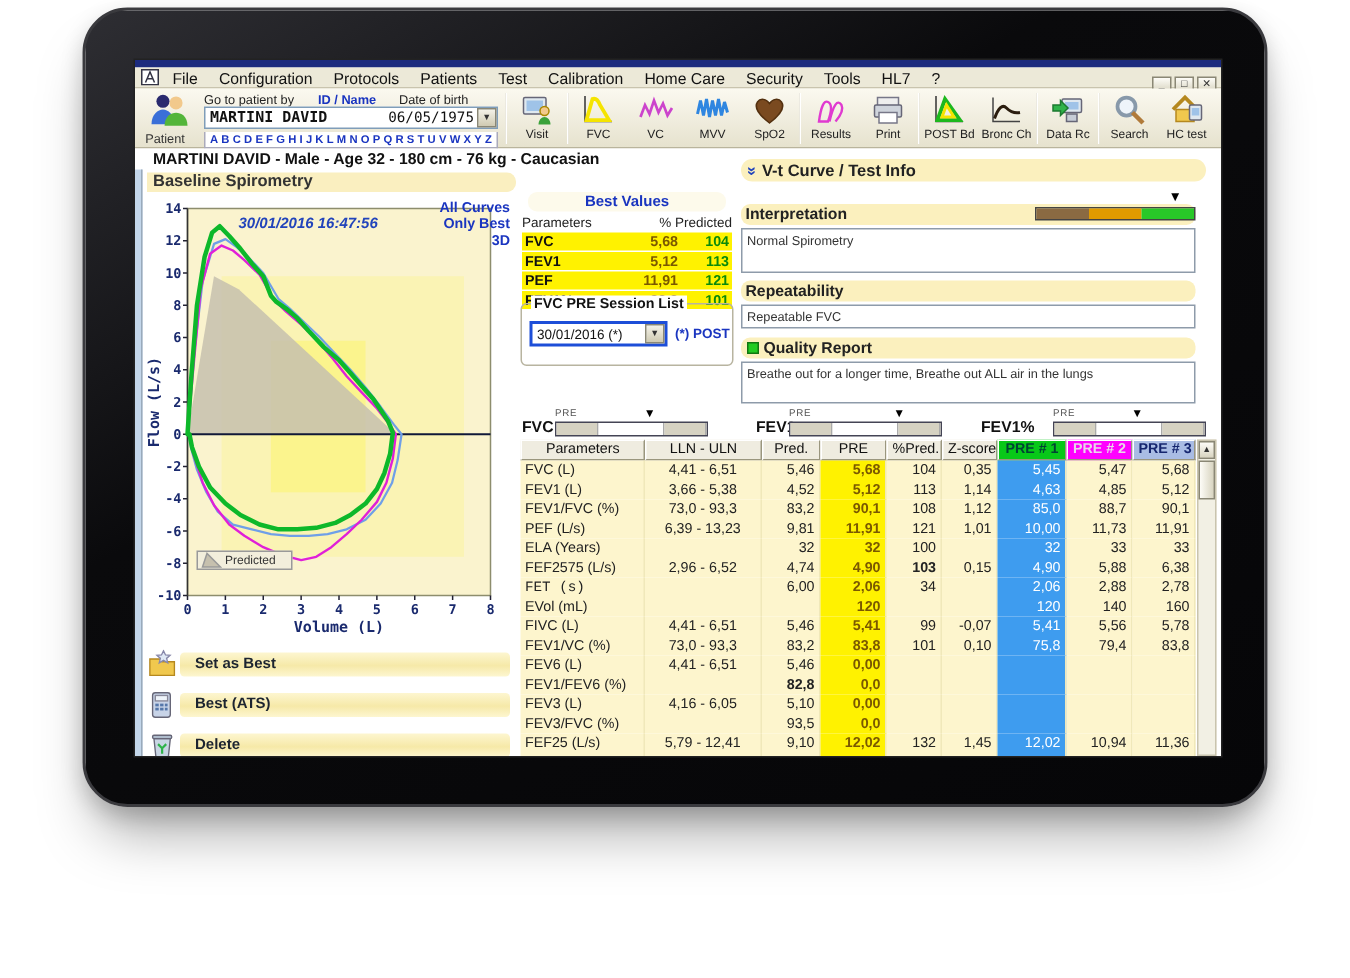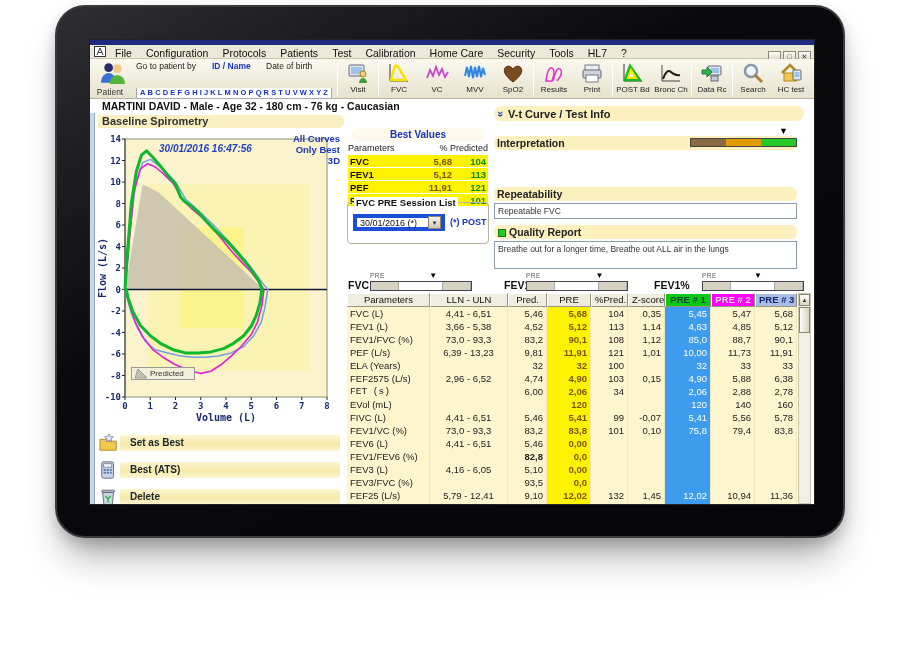--- a/index.html
+++ b/index.html
@@ -54,21 +54,21 @@
   
   .bv-title{position:absolute;left:262px;top:88px;width:132px;height:13px;background:#fdfaeb;border-radius:6px;text-align:center;font-size:10px;font-weight:bold;color:#1a35c0;line-height:13px;}
   .bv-head{position:absolute;left:258px;top:103px;width:140px;height:11px;display:flex;justify-content:space-between;font-size:9px;color:#222;}
   .bv-rows{position:absolute;left:258px;top:115px;width:140px;}
   .bv-row{height:12px;margin-bottom:1px;background:#fff200;display:flex;align-items:center;}
   .bv-row .n{flex:1;font-size:9.5px;font-weight:bold;color:#111;padding-left:2px;}
   .bv-row .v{width:44px;text-align:right;font-size:9.5px;font-weight:bold;color:#7a5800;}
   .bv-row .p{width:36px;text-align:right;font-size:9.5px;font-weight:bold;color:#0a8a0a;padding-right:2px;}
   .session-fs{position:absolute;left:257px;top:162px;width:142px;height:42px;border:1px solid #b8b4a0;border-radius:4px;}
   .session-fs .lg{position:absolute;left:6px;top:-6px;background:#fff;font-size:9.5px;font-weight:bold;color:#111;padding:0 2px;}
-  .xp-select{position:absolute;left:5px;top:11px;width:92px;height:17px;background:#fff;border:4px solid #1d4ed8;display:flex;align-items:center;}
+  .xp-select{position:absolute;left:5px;top:11px;width:92px;height:17px;background:#fff;border:2px solid #1d4ed8;display:flex;align-items:center;}
   .xp-select .val{flex:1;font-size:9px;color:#111;padding-left:3px;white-space:nowrap;}
   .post-lbl{position:absolute;left:102px;top:14px;font-size:9px;font-weight:bold;color:#1a35c0;white-space:nowrap;}
   .conclusion{position:absolute;left:257px;top:212px;width:142px;height:20px;background:#fbf2c4;border-radius:4px;display:flex;align-items:center;}
   .conclusion svg{width:18px;height:18px;flex:none;margin-left:1px;}
   .conclusion span{font-size:9px;font-weight:bold;color:#1a35c0;white-space:nowrap;}
   
   .vt-header{position:absolute;left:404px;top:66px;width:310px;height:15px;background:#fbf0be;border-radius:8px;display:flex;align-items:center;}
   .vt-header .chev{font-size:11px;color:#2244bb;transform:rotate(90deg);display:inline-block;width:14px;text-align:center;font-weight:bold;}
   .vt-header .t{font-size:11px;font-weight:bold;color:#222;}
   .band{position:absolute;left:404px;width:303px;height:14px;background:#fbf0be;border-radius:6px;font-size:10.5px;font-weight:bold;color:#222;line-height:14px;padding-left:3px;}
@@ -129,20 +129,25 @@
           <svg class="pt-ico" width="32" height="24" viewBox="0 0 26 22">
               <circle cx="9" cy="6" r="4" fill="#2a2a6e"></circle>
               <path d="M2 20 c0-6 4-9 7-9 s7 3 7 9 z" fill="#3a6fd8"></path>
               <circle cx="17" cy="7" r="4" fill="#f2c98c"></circle>
               <path d="M10 21 c0-6 4-8 7-8 s7 2 7 8 z" fill="#53b53a"></path>
             </svg>
           <div class="pt-label">Patient</div>
           <span class="tb-lbl" style="left:46px">Go to patient by</span>
           <span class="tb-lbl blue" style="left:122px">ID / Name</span>
           <span class="tb-lbl" style="left:176px">Date of birth</span>
+          <div class="pt-input">
+            <span class="pt-name">MARTINI DAVID</span>
+            <span class="pt-dob">06/05/1975</span>
+            <span class="dd-btn">▼</span>
+          </div>
           <div class="alpha" id="alphabet">
               <span>A</span>
               <span>B</span>
               <span>C</span>
               <span>D</span>
               <span>E</span>
               <span>F</span>
               <span>G</span>
               <span>H</span>
               <span>I</span>
@@ -420,20 +425,21 @@
         <span class="t">V-t Curve / Test Info</span>
       </div>
 
       <div class="band" style="top:96px">Interpretation</div>
       <div class="interp-gauge" id="interp-gauge">
           <i style="width: 33.3333%; background: rgb(138, 106, 66);"></i>
           <i style="width: 33.3333%; background: rgb(224, 155, 0);"></i>
           <i style="width: 33.3333%; background: rgb(40, 200, 40);"></i>
         </div>
       <span class="interp-arrow" id="interp-arrow" style="left: 689.09px;">▼</span>
+      <div class="rbox" style="top:112px;height:30px">Normal Spirometry</div>
 
       <div class="band" style="top:147px">Repeatability</div>
       <div class="rbox" style="top:163px;height:16px">Repeatable FVC</div>
 
       <div class="band" style="top:185px">
         <span class="q-square" id="q-square" style="background: rgb(34, 204, 34);"></span><span>Quality Report</span>
       </div>
       <div class="rbox" style="top:201px;height:28px">Breathe out for a longer time, Breathe out ALL air in the lungs</div>
 
       <div class="gauge-row" id="gauge-row">
@@ -528,21 +534,21 @@
             <div class="tcell ar" style="width: 37px;"></div>
             <div class="tcell ar c-s1" style="width: 46px;">32</div>
             <div class="tcell ar" style="width: 44px;">33</div>
             <div class="tcell ar" style="width: 42px;">33</div>
           </div>
           <div class="trow">
             <div class="tcell al" style="width: 83px; font-weight: normal; color: rgb(34, 34, 34);">FEF2575 (L/s)</div>
             <div class="tcell ac" style="width: 78px;">2,96 - 6,52</div>
             <div class="tcell ar" style="width: 39px;">4,74</div>
             <div class="tcell ar c-pre" style="width: 44px;">4,90</div>
-            <div class="tcell ar" style="width: 37px;">103</div>
+            <div class="tcell ar" style="width: 37px; font-weight: bold;">103</div>
             <div class="tcell ar" style="width: 37px;">0,15</div>
             <div class="tcell ar c-s1" style="width: 46px;">4,90</div>
             <div class="tcell ar" style="width: 44px;">5,88</div>
             <div class="tcell ar" style="width: 42px;">6,38</div>
           </div>
           <div class="trow">
             <div class="tcell al" style="width: 83px; font-weight: normal; color: rgb(34, 34, 34); font-family: Liberation Mono, monospace;">FET (s)</div>
             <div class="tcell ac" style="width: 78px;"></div>
             <div class="tcell ar" style="width: 39px;">6,00</div>
             <div class="tcell ar c-pre" style="width: 44px;">2,06</div>

